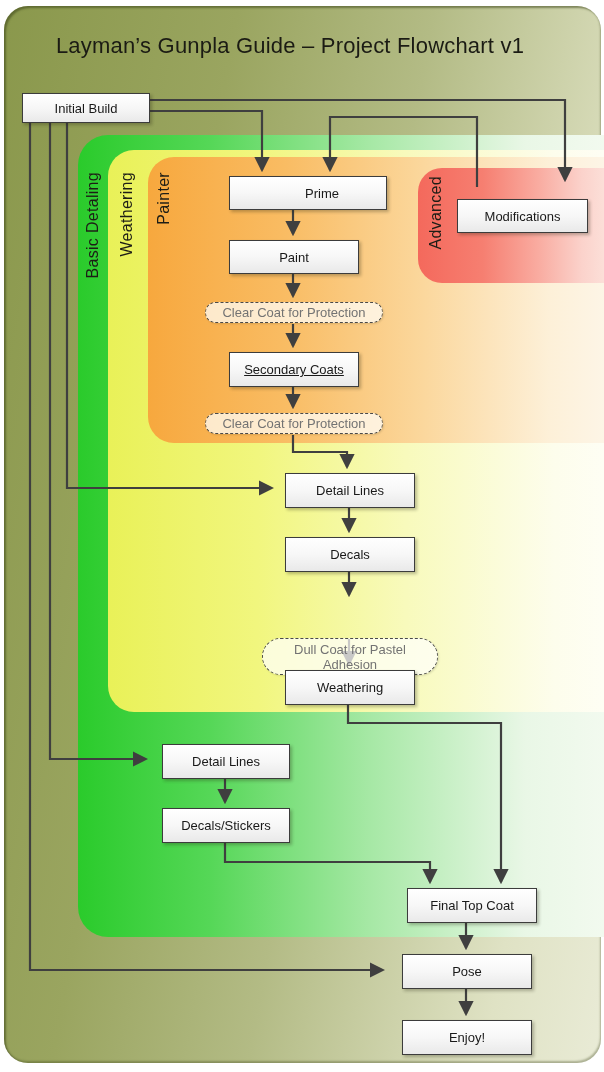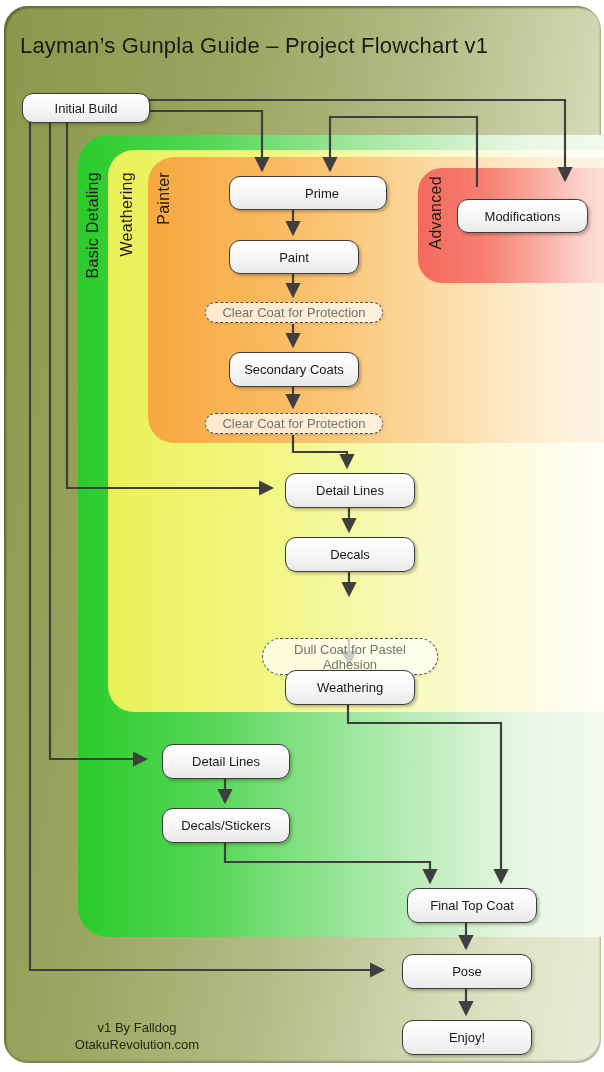--- a/index.html
+++ b/index.html
@@ -8,21 +8,21 @@
     font-family:"Liberation Sans",sans-serif;background:#ffffff;
   }
   
   .page{
     position:absolute;left:4px;top:6px;width:597px;height:1057px;
     border-radius:24px;
     background:linear-gradient(100deg,#8a984c 0%,#9aa560 30%,#b3bb85 55%,#dfe2c4 85%,#e9ebd6 100%);
     box-shadow:inset 2px 2px 2px rgba(60,70,25,.55), inset -1px -2px 2px rgba(60,70,25,.35);
   }
   .title{
-    position:absolute;left:20px;top:33px;width:540px;
+    position:absolute;left:20px;top:33px;width:540px;text-align:center;
     font-size:22px;color:#1b1b14;letter-spacing:.2px;
   }
   
   .region{position:absolute;}
   .region.green{
     left:78px;top:135px;width:526px;height:802px;
     border-radius:30px 0 0 30px;
     background:linear-gradient(to right,#2acb2b 0%,#55d757 25%,#a5e8a4 55%,#e9f7e6 85%,#f2faef 100%);
   }
   .region.yellow{
@@ -41,21 +41,21 @@
     background:linear-gradient(to right,#f4695c 0%,#f67f71 35%,#f9aca1 65%,#fbd2cb 88%,#fcdfd8 100%);
   }
   .vlabel{
     position:absolute;writing-mode:vertical-rl;transform:rotate(180deg);
     font-size:16px;color:#1d1d16;white-space:nowrap;letter-spacing:.3px;
   }
   
   .node{
     position:absolute;display:flex;align-items:center;justify-content:center;
     background:linear-gradient(180deg,#ffffff 0%,#f7f7f7 50%,#e9e9e9 100%);
-    border:1.5px solid #3c3c3c;border-radius:11px;
+    border:1.5px solid #3c3c3c;border-radius:0;
     font-size:13px;color:#191919;text-align:center;
     box-shadow:2px 2px 3px rgba(40,40,20,.30);
   }
   .pill{
     position:absolute;display:flex;align-items:center;justify-content:center;
     background:rgba(255,255,252,.72);
     border:1.6px dashed #4a4a4a;
     font-size:13px;color:#737373;text-align:center;line-height:15px;
     box-shadow:1px 1px 2px rgba(40,40,20,.15);
   }
@@ -111,33 +111,29 @@
       <path d="M466 922 V948" marker-end="url(#arw)"></path>
       <path d="M30 122 V970 H383" marker-end="url(#arw)"></path>
       <path d="M466 988 V1014" marker-end="url(#arw)"></path>
     </g>
   </svg>
 
   <div class="node" style="left:22px;top:93px;width:126px;height:28px;">Initial Build</div>
   <div class="node" style="left:229px;top:176px;width:128px;height:32px;padding-left:28px;">Prime</div>
   <div class="node" style="left:229px;top:240px;width:128px;height:32px;">Paint</div>
   <div class="pill small" style="left:205px;top:302px;width:176px;height:19px;">Clear Coat for Protection</div>
-  <div class="node" style="left:229px;top:352px;width:128px;height:33px;">Secondary Coats</div>
+  <div class="node" style="left:229px;top:352px;width:128px;height:33px;text-decoration:underline;">Secondary Coats</div>
   <div class="pill small" style="left:205px;top:413px;width:176px;height:19px;">Clear Coat for Protection</div>
   <div class="node" style="left:285px;top:473px;width:128px;height:33px;">Detail Lines</div>
   <div class="node" style="left:285px;top:537px;width:128px;height:33px;">Decals</div>
   <div class="pill big" style="left:262px;top:601px;width:174px;height:35px;flex-direction:column;margin-top:37px;">
     <span>Dull Coat for Pastel</span>
     <span>Adhesion</span>
   </div>
   <div class="node" style="left:285px;top:670px;width:128px;height:33px;">Weathering</div>
   <div class="node" style="left:162px;top:744px;width:126px;height:33px;">Detail Lines</div>
   <div class="node" style="left:162px;top:808px;width:126px;height:33px;">Decals/Stickers</div>
   <div class="node" style="left:457px;top:187px;width:129px;height:32px;margin-top:12px;">Modifications</div>
   <div class="node" style="left:407px;top:888px;width:128px;height:33px;">Final Top Coat</div>
   <div class="node" style="left:402px;top:954px;width:128px;height:33px;">Pose</div>
   <div class="node" style="left:402px;top:1020px;width:128px;height:33px;">Enjoy!</div>
 
-  <div class="footer">
-    <div>v1 By Falldog</div>
-    <div>OtakuRevolution.com</div>
-  </div>
 </div>
 
 </body></html>

